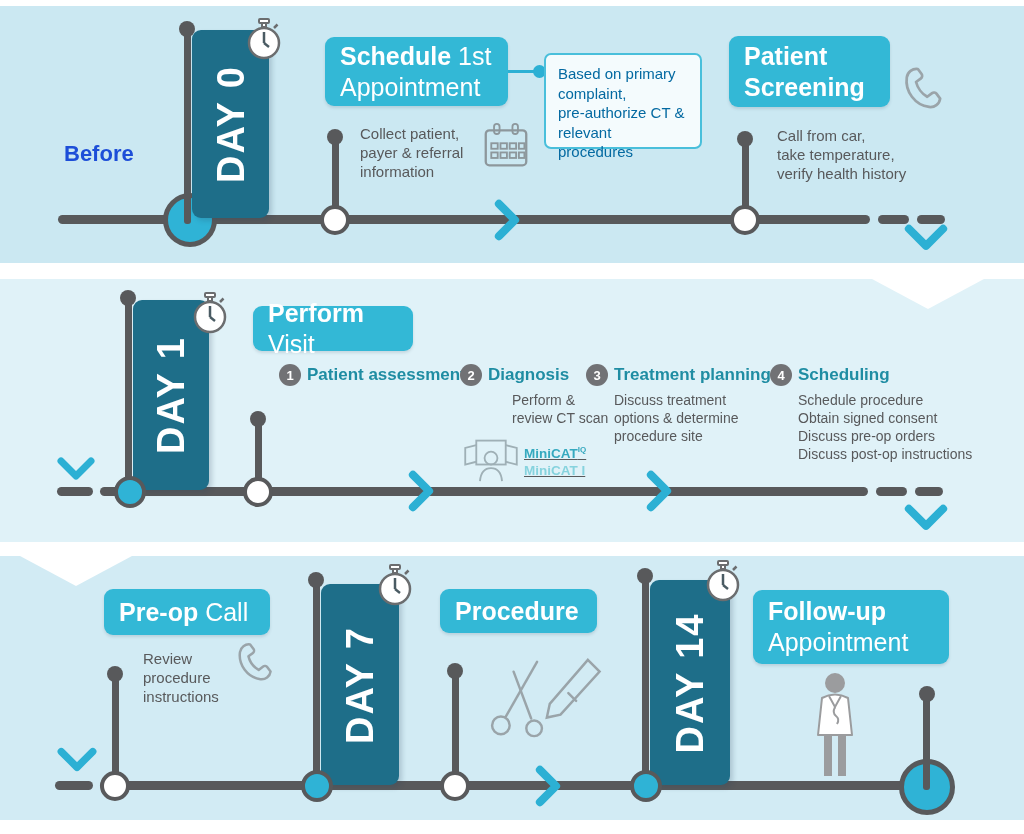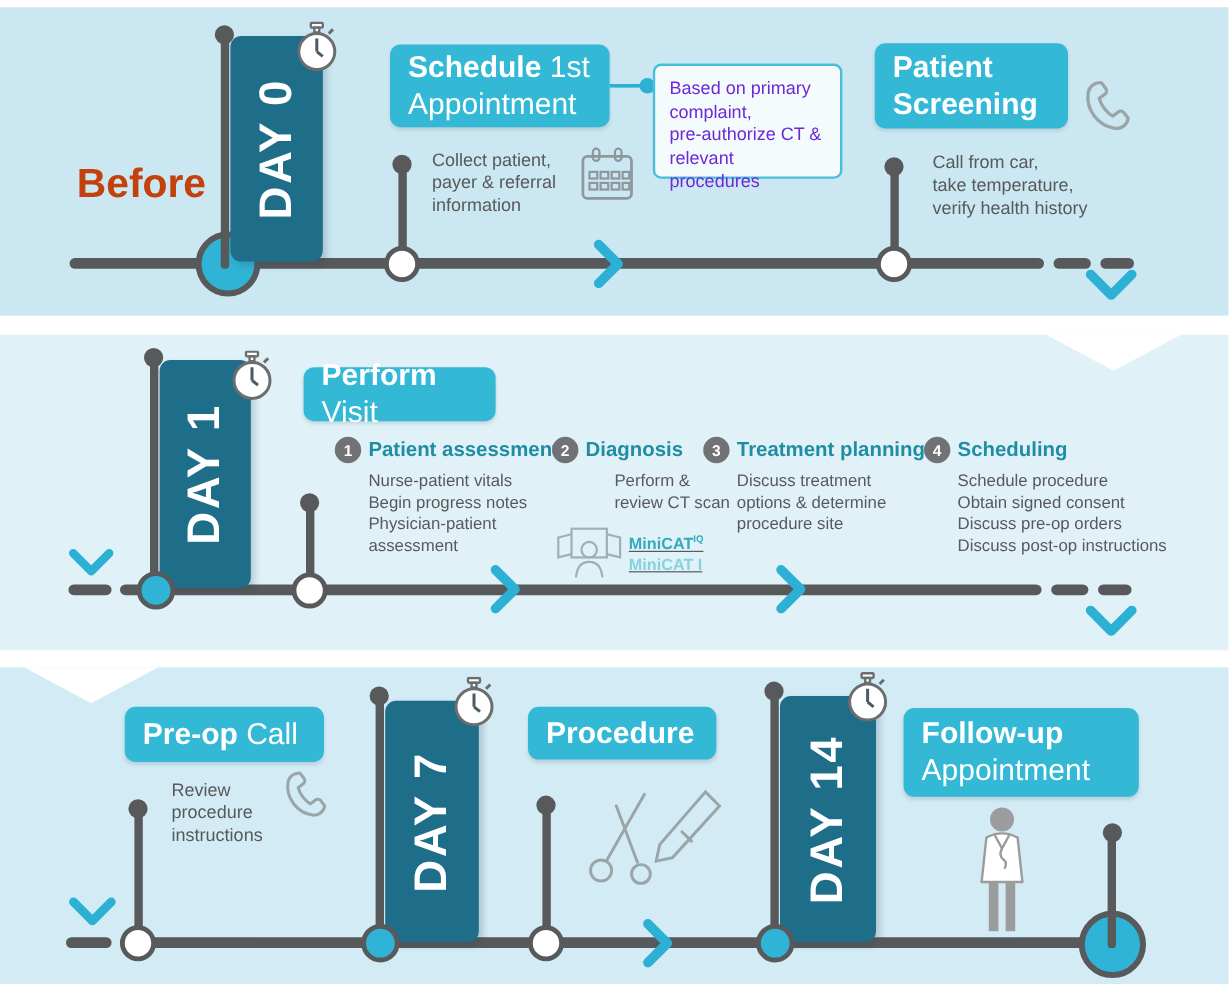--- a/index.html
+++ b/index.html
@@ -21,24 +21,24 @@
   .banner{position:absolute;background:#1e6e89;border-radius:9px;box-shadow:3px 3px 5px rgba(40,70,90,.22);}
   .vlabel{position:absolute;left:50%;top:50%;transform:translate(-50%,-50%) rotate(-90deg);
           white-space:nowrap;color:#fff;font-weight:bold;font-size:38px;letter-spacing:2px;}
   .box{position:absolute;background:#33b8d6;color:#ffffff;border-radius:9px;
        box-shadow:0 2px 3px rgba(40,70,90,.15);display:flex;flex-direction:column;
        justify-content:center;padding-left:15px;box-sizing:border-box;}
   .box .ttl{font-size:25px;line-height:31px;font-weight:normal;}
   .box b{font-weight:bold;}
   
   .note{position:absolute;font-size:15px;line-height:19px;white-space:pre-line;color:#58595b;}
-  .intro{position:absolute;font-size:34px;line-height:29px;color:#c2410c;white-space:pre-line;}
+  .intro{position:absolute;font-size:22px;line-height:29px;color:#1d4ed8;white-space:pre-line;}
   .intro .b{font-weight:bold;}
   .callout{position:absolute;background:#f4fbfd;border:2px solid #49bfdb;border-radius:7px;
-           font-size:15px;line-height:19.5px;white-space:pre-line;padding:9px 12px;box-sizing:border-box;color:#6d28d9;}
+           font-size:15px;line-height:19.5px;white-space:pre-line;padding:9px 12px;box-sizing:border-box;color:#0369a1;}
   .badge{position:absolute;width:22px;height:22px;border-radius:50%;background:#717275;color:#fff;
          font-size:13px;font-weight:bold;display:flex;align-items:center;justify-content:center;}
   .stitle{position:absolute;font-size:17px;font-weight:bold;color:#1f8da3;white-space:nowrap;}
   .sdet{position:absolute;font-size:14px;line-height:18px;white-space:pre-line;color:#58595b;width:210px;}
   .minicat{position:absolute;font-size:13.5px;font-weight:bold;line-height:17px;}
   .minicat .l1{color:#35a9bf;} .minicat .l2{color:#86d3de;}
   .minicat sup{font-size:8px;}
   svg{display:block;}
 </style>
 </head>
@@ -184,24 +184,20 @@
 
   <div class="box" style="left:253px;top:306px;width:160px;height:45px;">
     <div class="ttl"><b>Perform</b><span> Visit</span></div>
   </div>
   <div class="stem" style="left:255px;top:419px;height:73px;"></div>
   <div class="dot" style="left:250px;top:411px;"></div>
   <div class="node" style="left:243px;top:477px;"></div>
 
   <div class="badge" style="left:279px;top:364px;">1</div>
   <div class="stitle" style="left:307px;top:365px;">Patient assessment</div>
-  <div class="sdet" style="left:307px;top:391px;">Nurse-patient vitals
-Begin progress notes
-Physician-patient
-assessment</div>
 
   <div class="badge" style="left:460px;top:364px;">2</div>
   <div class="stitle" style="left:488px;top:365px;">Diagnosis</div>
   <div class="sdet" style="left:488px;top:391px;margin-left:24px;">Perform &amp;
 review CT scan</div>
   <div class="abs" style="left:462px;top:436px;">
     <svg width="58" height="46" viewBox="0 0 62 50">
         <g fill="none" stroke="#9fb0b6" stroke-width="2">
           <rect x="15" y="5" width="32" height="26"></rect>
           <path d="M15 10 L3 13 L3 31 L15 28"></path>

